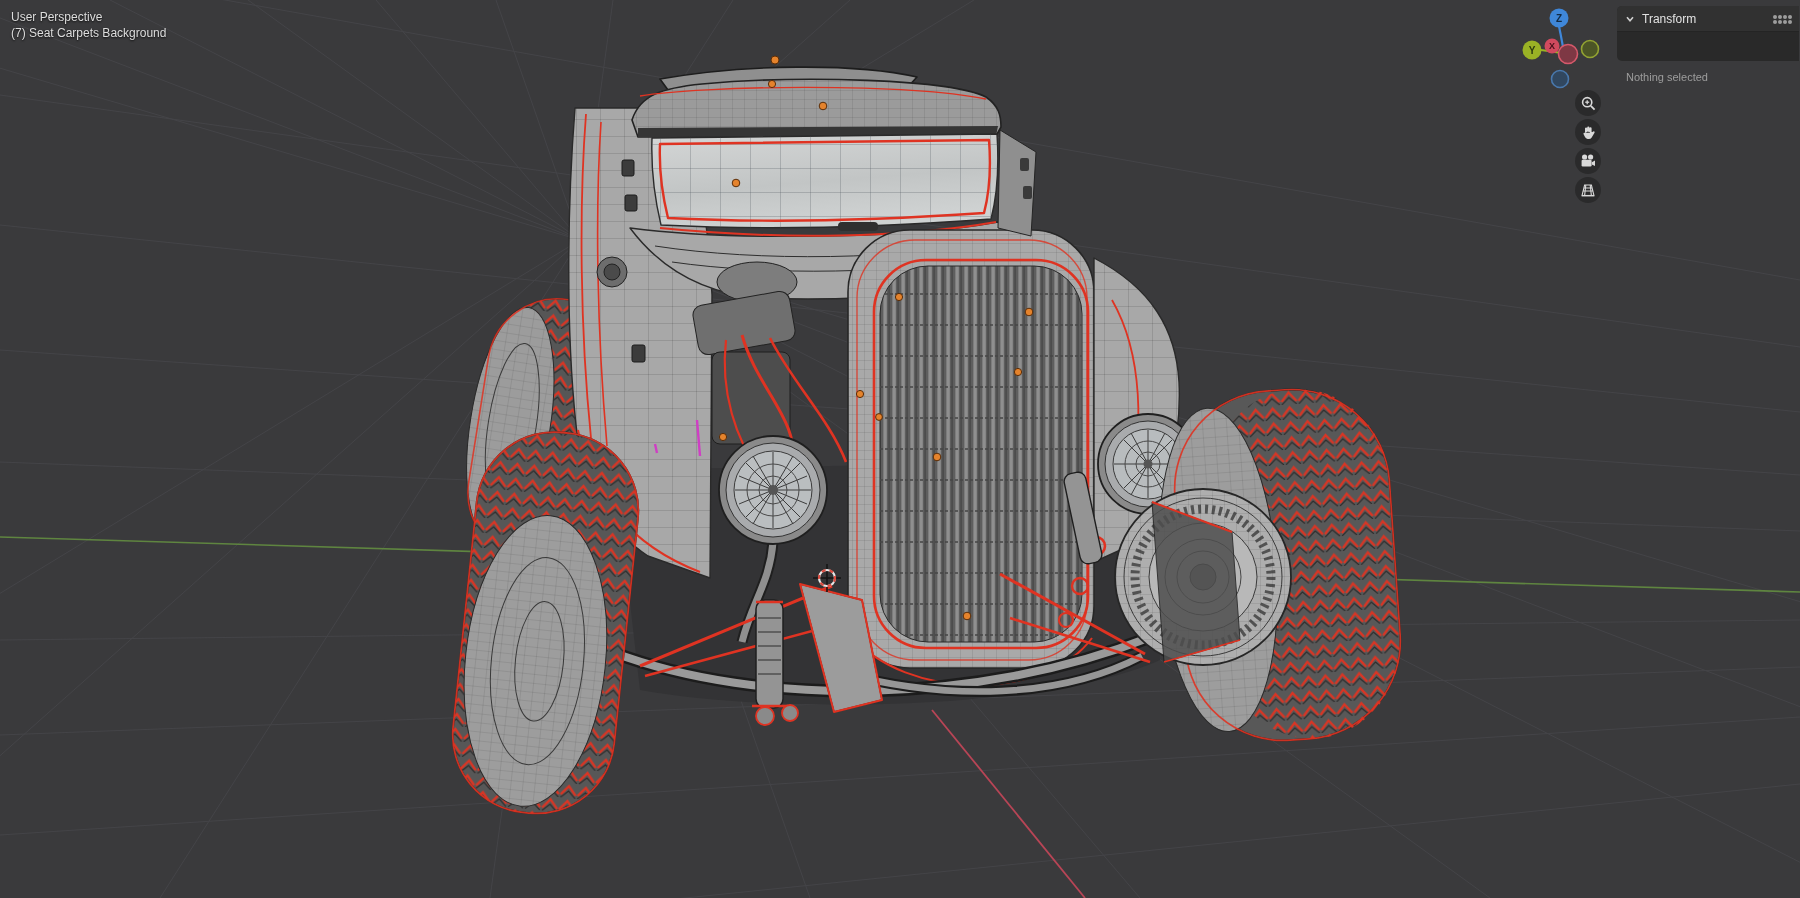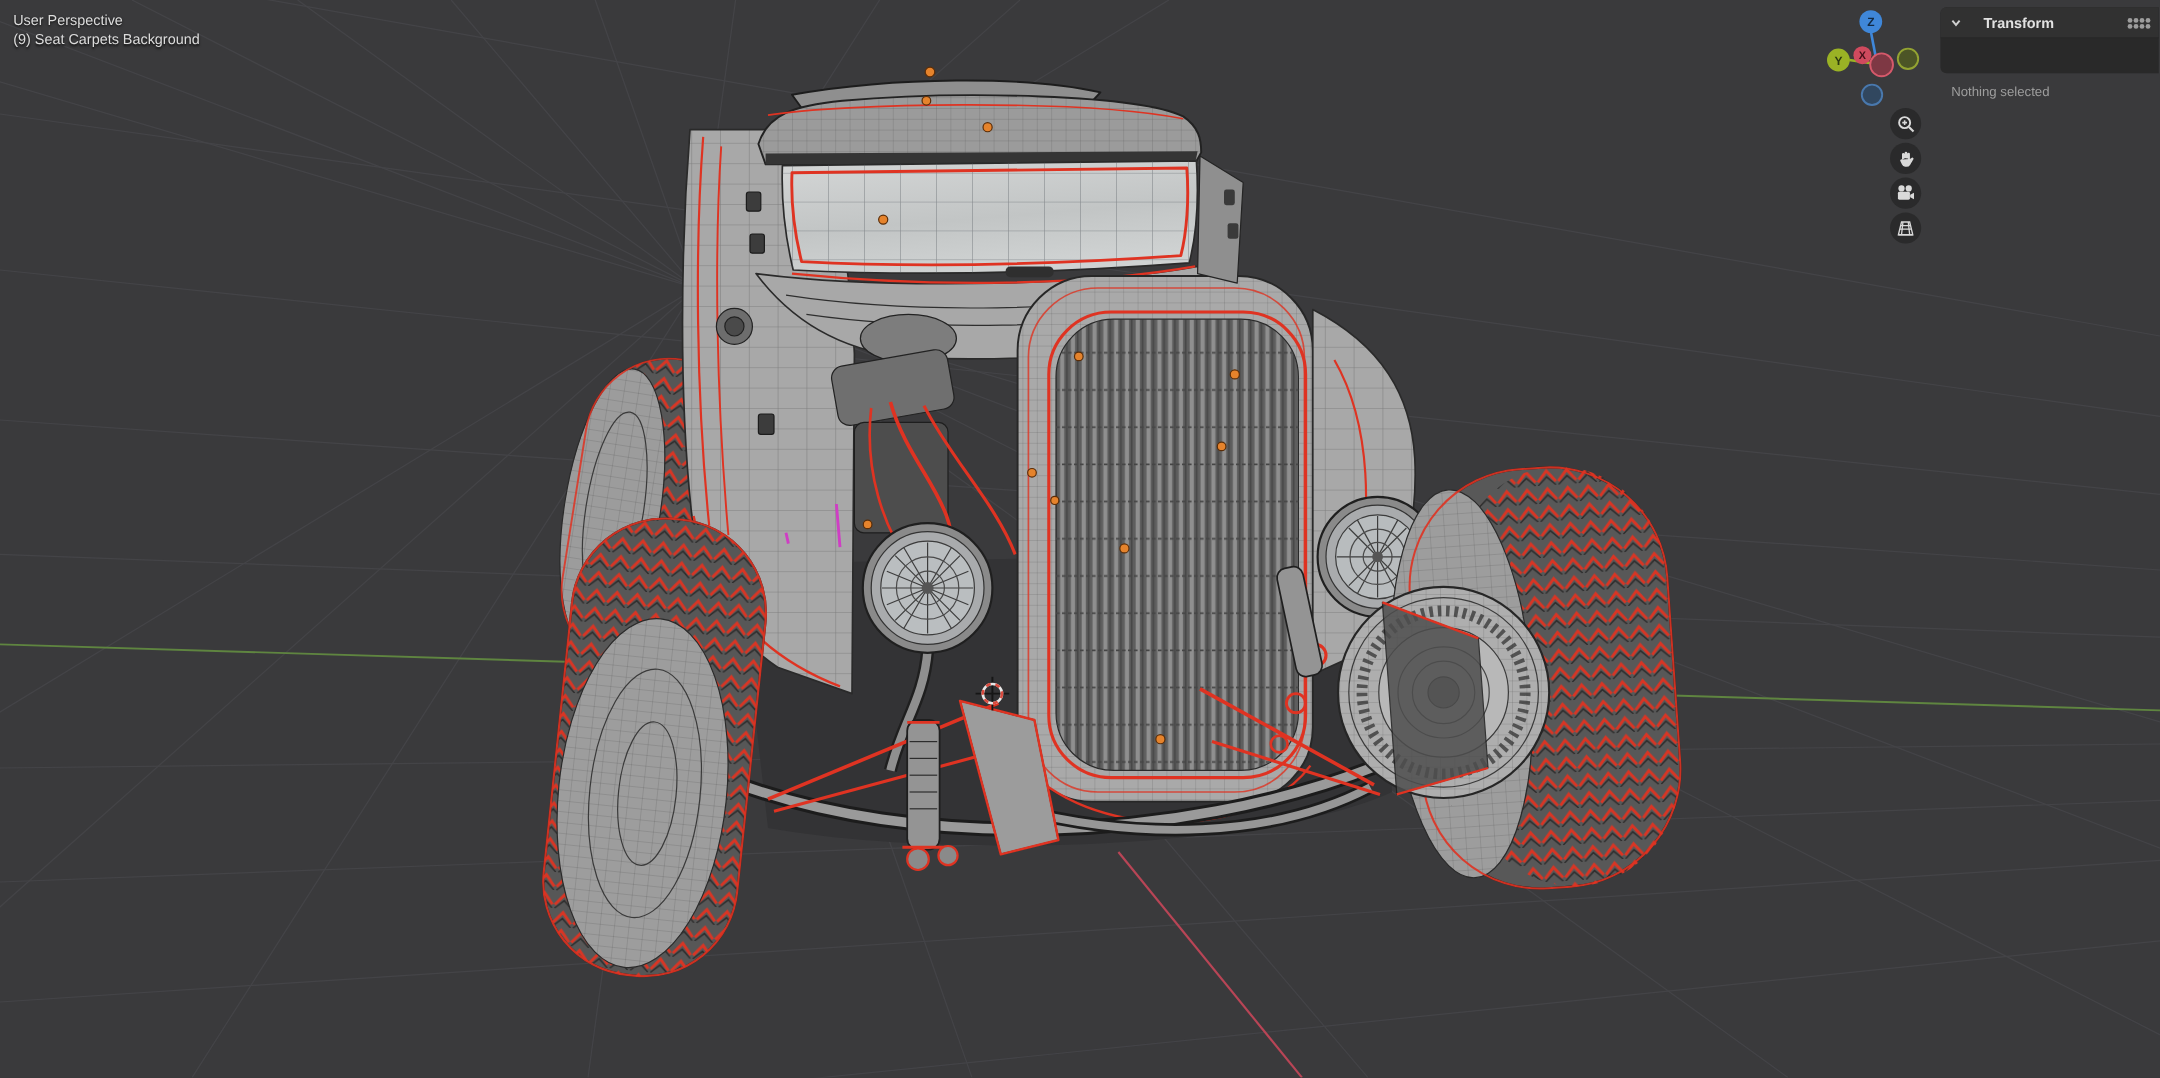--- a/index.html
+++ b/index.html
@@ -16,21 +16,21 @@
   
   .hud-text{position:absolute;left:11px;top:9px;color:var(--c-hud_text);
     font-size:12px;line-height:16px;text-shadow:0 1px 2px rgba(0,0,0,.8);}
 
   
   .npanel{position:absolute;left:1617px;top:6px;width:182px;height:55px;
     background:var(--c-panel_bg);border-radius:5px 0 0 5px;}
   .npanel-header{height:25px;display:flex;align-items:center;padding:0 8px;
     background:var(--c-panel_header);border-radius:5px 0 0 0;
     border-bottom:1px solid rgba(0,0,0,.25);}
-  .npanel-title{color:var(--c-panel_text);font-size:12px;margin-left:18px;flex:1;font-weight:bold;}
+  .npanel-title{color:var(--c-panel_text);font-size:12px;margin-left:7px;flex:1;}
   .chev{width:10px;height:10px;flex:none;}
   .dragdots{width:4px;height:4px;border-radius:50%;background:var(--c-panel_dim);
     position:relative;margin-right:14px;margin-top:-4px;
     box-shadow:5px 0 0 var(--c-panel_dim),10px 0 0 var(--c-panel_dim),15px 0 0 var(--c-panel_dim),
       0 5px 0 var(--c-panel_dim),5px 5px 0 var(--c-panel_dim),10px 5px 0 var(--c-panel_dim),15px 5px 0 var(--c-panel_dim);}
   .npanel-body{padding:7px 9px;color:var(--c-panel_dim);font-size:11px;margin-top:32px;}
 
   
   #gizmo{position:absolute;left:1518px;top:6px;}
   .navbtn{position:absolute;left:1575px;width:26px;height:26px;border-radius:50%;
@@ -311,21 +311,21 @@
     <circle class="odot" cx="860" cy="394" r="3.6"></circle>
     <circle class="odot" cx="879" cy="417" r="3.4"></circle>
     <circle class="odot" cx="937" cy="457" r="3.8"></circle>
     <circle class="odot" cx="723" cy="437" r="3.6"></circle>
     <circle class="odot" cx="967" cy="616" r="3.8"></circle>
   </g>
 </svg>
 
 <div class="hud-text">
   <div>User Perspective</div>
-  <div>(9) Seat Carpets Background</div>
+  <div>(7) Seat Carpets Background</div>
 </div>
 
 <div class="npanel">
   <div class="npanel-header">
     <svg class="chev" viewBox="0 0 10 10">
       <polyline points="2,3.2 5,6.8 8,3.2" fill="none" stroke="#cfcfcf" stroke-width="1.6"></polyline>
     </svg>
     <span class="npanel-title">Transform</span>
     <span class="dragdots"></span>
   </div>

